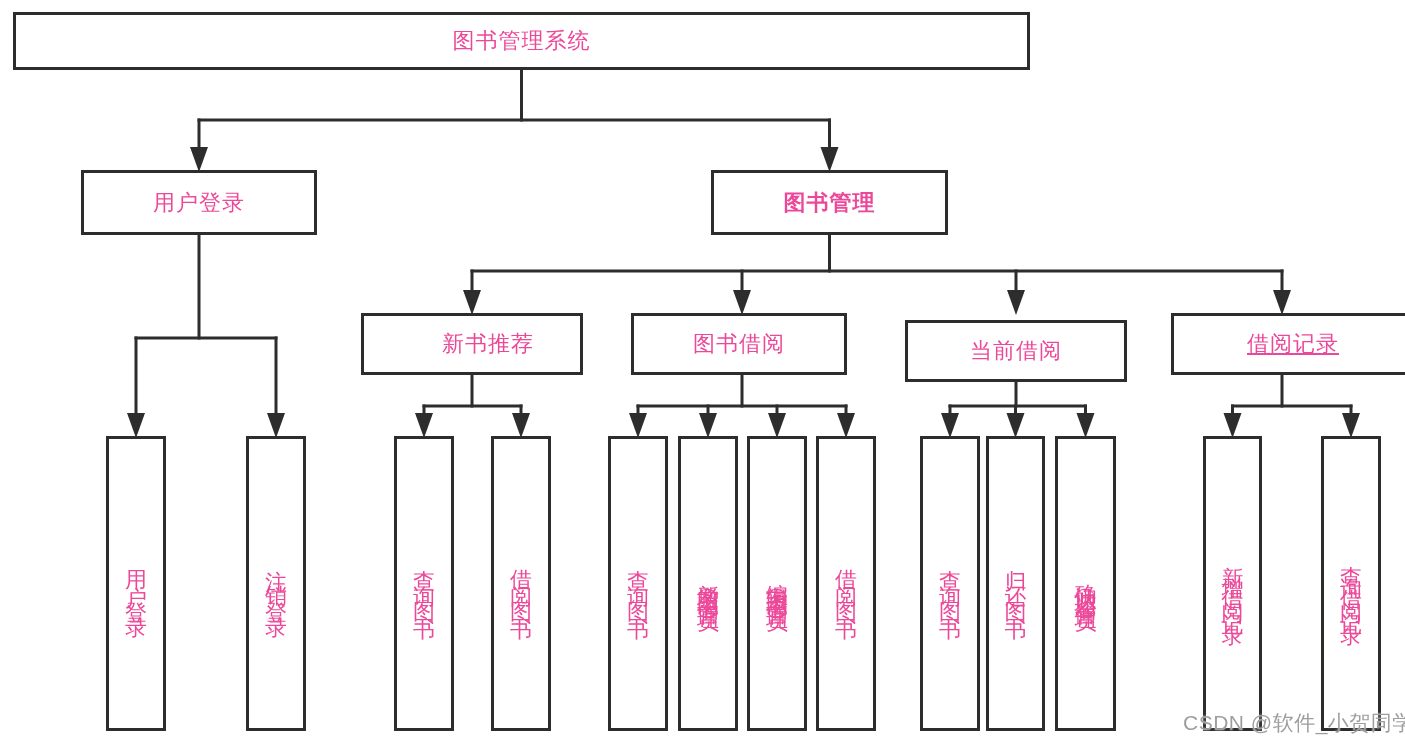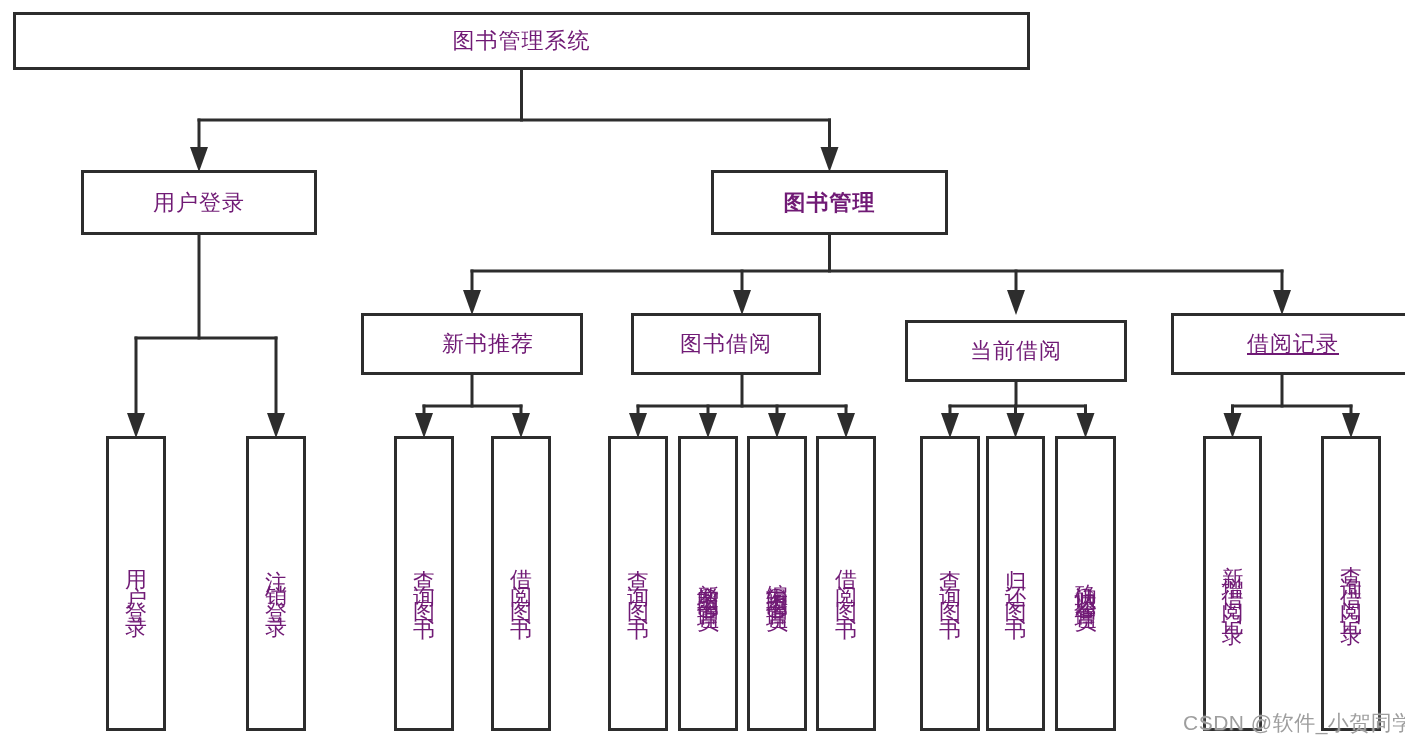--- a/index.html
+++ b/index.html
@@ -22,21 +22,21 @@
     z-index: 1;
   }
   .node {
     position: absolute;
     box-sizing: border-box;
     border: 3px solid #2d2d2d;
     background: #ffffff;
     display: flex;
     align-items: center;
     justify-content: center;
-    color: #701a75;
+    color: #ec4899;
     z-index: 2;
     text-align: center;
   }
   .node.h {
     font-size: 22px;
     letter-spacing: 1px;
     line-height: 1;
     white-space: nowrap;
   }
   .node.v {
@@ -124,21 +124,21 @@
   <div class="node h" style="left: 81px; top: 170px; width: 236px; height: 65px;">
     <span class="lbl">用户登录</span>
   </div>
   <div class="node h" style="left: 711px; top: 170px; width: 237px; height: 65px; font-weight: bold;">
     <span class="lbl">图书管理</span>
   </div>
 
   <div class="node h" style="left: 361px; top: 313px; width: 222px; height: 62px; padding-left: 32px;">
     <span class="lbl">新书推荐</span>
   </div>
-  <div class="node h" style="left: 631px; top: 313px; width: 190px; height: 62px;">
+  <div class="node h" style="left: 631px; top: 313px; width: 216px; height: 62px;">
     <span class="lbl">图书借阅</span>
   </div>
   <div class="node h" style="left: 905px; top: 313px; width: 222px; height: 62px; margin-top: 7px;">
     <span class="lbl">当前借阅</span>
   </div>
   <div class="node h" style="left: 1171px; top: 313px; width: 244px; height: 62px; text-decoration: underline;">
     <span class="lbl">借阅记录</span>
   </div>
 
   <div class="node v" style="left: 106px; top: 436px; width: 60px; height: 295px; letter-spacing: 16px;">

